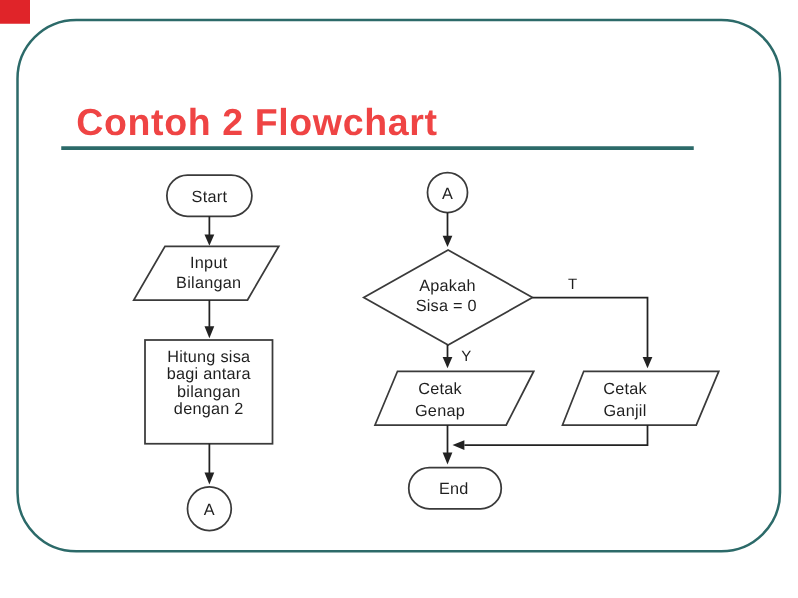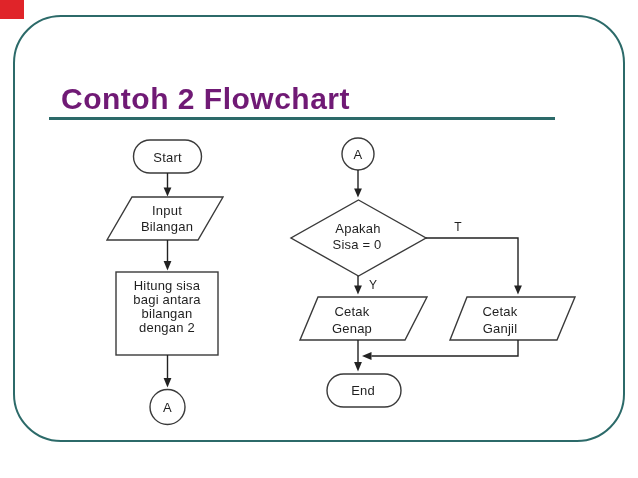--- a/index.html
+++ b/index.html
@@ -32,21 +32,21 @@
     z-index: 3;
   }
   .slide-title {
     position: absolute;
     left: 61px;
     top: 84px;
     font-size: 30px;
     line-height: 1;
     font-weight: bold;
     letter-spacing: 0.5px;
-    color: #701a75;
+    color: #ef4444;
     white-space: nowrap;
     z-index: 2;
   }
   .title-rule {
     position: absolute;
     left: 49px;
     top: 117px;
     width: 506px;
     height: 3px;
     background: #2C6A69;

